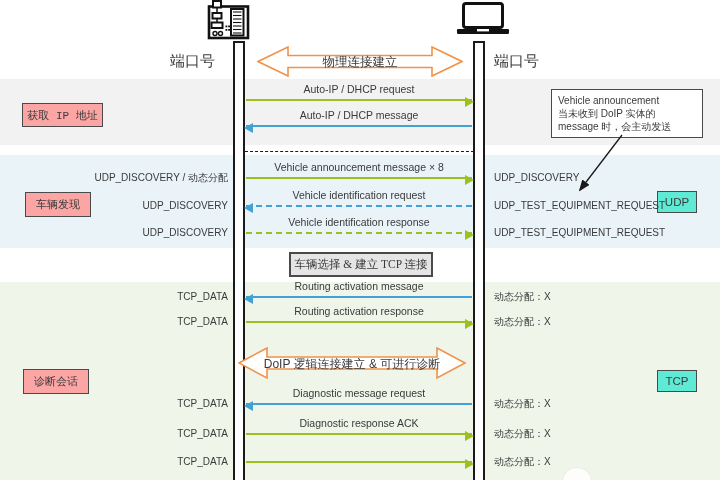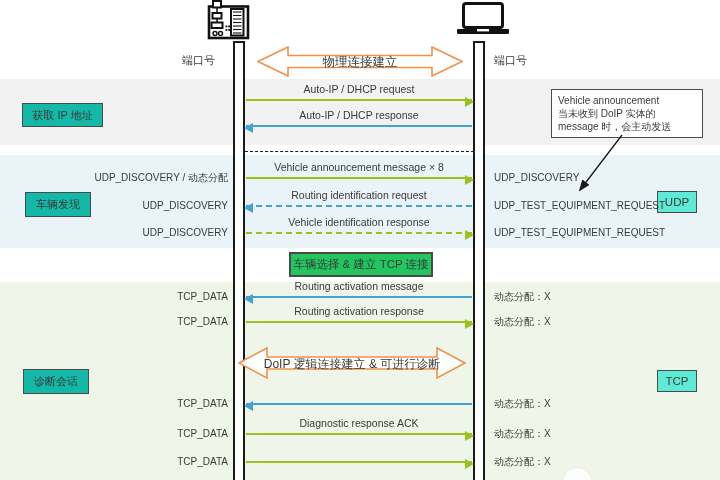--- a/index.html
+++ b/index.html
@@ -13,50 +13,50 @@
   
   .band{position:absolute;left:0;width:720px;}
   .band-gray{top:79px;height:66px;background:#f2f2f2;}
   .band-blue{top:155px;height:93px;background:#e9f3f8;}
   .band-green{top:282px;height:198px;background:#eff5e9;}
   
   .lifeline{position:absolute;top:41px;height:439px;width:8px;background:#fff;border:2px solid #1a1a1a;border-bottom:none;box-sizing:content-box;}
   .lifeline-left{left:233px;}
   .lifeline-right{left:473px;}
   
-  .port-header{position:absolute;top:54px;font-size:11px;line-height:13px;}
+  .port-header{position:absolute;top:54px;font-size:15px;line-height:13px;}
   .ph-left{right:505px;text-align:right;}
   .ph-right{left:494px;}
   .pl{position:absolute;font-size:10px;line-height:14px;white-space:nowrap;}
   .pl-left{right:492px;text-align:right;}
   .pl-right{left:494px;}
   
-  .phase-box{position:absolute;background:#14b8a6;border:1.5px solid #4a4a4a;
-    font-size:11px;display:flex;align-items:center;justify-content:center;white-space:nowrap;}
+  .phase-box{position:absolute;background:#fca5a5;border:1.5px solid #4a4a4a;
+    font-size:11px;display:flex;align-items:center;justify-content:center;white-space:nowrap;font-family:Liberation Mono, monospace;}
   
   .badge{position:absolute;left:657px;width:38px;height:20px;background:#5eead4;border:1.5px solid #4a4a4a;
     font-size:11.5px;display:flex;align-items:center;justify-content:center;}
   
   .msg{position:absolute;left:246px;width:226px;height:18px;}
   .msg-label{position:absolute;top:0;left:0;right:0;text-align:center;font-size:10.5px;line-height:13px;white-space:nowrap;}
   .msg-line{position:absolute;bottom:0;left:0;right:0;height:0;border-top:2px solid var(--lc);}
   .c-green{--lc:#9cc11f;}
   .c-blue{--lc:#43a1d5;}
   .s-dashed .msg-line{border-top-style:dashed;}
   .head{position:absolute;width:0;height:0;top:-4px;}
   .dir-right .head{right:-2px;border-left:9px solid var(--lc);border-top:5px solid transparent;border-bottom:5px solid transparent;}
   .dir-left  .head{left:-2px;border-right:9px solid var(--lc);border-top:5px solid transparent;border-bottom:5px solid transparent;}
   
   .dash-sep{position:absolute;left:245px;width:229px;top:151px;border-top:1.5px dashed #1a1a1a;}
   
   .banner{position:absolute;}
   .banner text{font-size:12.5px;fill:#3a3a3a;font-family:"Liberation Sans","DejaVu Sans",sans-serif;}
   
-  .sel-box{position:absolute;left:289px;top:252px;width:140px;height:21px;background:#22c55e;border:2px solid #4a4a4a;
-    font-size:11.5px;display:flex;align-items:center;justify-content:center;white-space:nowrap;}
+  .sel-box{position:absolute;left:289px;top:252px;width:140px;height:21px;background:#e5e5e5;border:2px solid #4a4a4a;
+    font-size:11.5px;display:flex;align-items:center;justify-content:center;white-space:nowrap;font-family:Liberation Serif, serif;}
   
   .note{position:absolute;left:551px;top:89px;width:138px;background:#fff;border:1.2px solid #4a4a4a;
     padding:4px 6px;font-size:10px;line-height:13px;}
   
   .wm-circle{position:absolute;left:562px;top:467px;width:28px;height:28px;border-radius:50%;
     background:rgba(255,255,255,0.85);border:1px solid rgba(225,225,215,0.6);}
 </style>
 </head>
 <body>
 
@@ -130,33 +130,33 @@
   <line x1="56" y1="4" x2="14" y2="59" stroke="#1a1a1a" stroke-width="1.3" marker-end="url(#ah)"></line>
 </svg>
 
 <div class="msg dir-right c-green s-solid" style="top:83px">
   <div class="msg-label">Auto-IP / DHCP request</div>
   <div class="msg-line">
       <span class="head"></span>
     </div>
 </div>
 <div class="msg dir-left c-blue s-solid" style="top:109px">
-  <div class="msg-label">Auto-IP / DHCP response</div>
+  <div class="msg-label">Auto-IP / DHCP message</div>
   <div class="msg-line">
       <span class="head"></span>
     </div>
 </div>
 <div class="msg dir-right c-green s-solid" style="top:161px">
   <div class="msg-label">Vehicle announcement message × 8</div>
   <div class="msg-line">
       <span class="head"></span>
     </div>
 </div>
 <div class="msg dir-left c-blue s-dashed" style="top:189px">
-  <div class="msg-label">Routing identification request</div>
+  <div class="msg-label">Vehicle identification request</div>
   <div class="msg-line">
       <span class="head"></span>
     </div>
 </div>
 <div class="msg dir-right c-green s-dashed" style="top:216px">
   <div class="msg-label">Vehicle identification response</div>
   <div class="msg-line">
       <span class="head"></span>
     </div>
 </div>
@@ -166,20 +166,21 @@
       <span class="head"></span>
     </div>
 </div>
 <div class="msg dir-right c-green s-solid" style="top:305px">
   <div class="msg-label">Routing activation response</div>
   <div class="msg-line">
       <span class="head"></span>
     </div>
 </div>
 <div class="msg dir-left c-blue s-solid" style="top:387px">
+  <div class="msg-label">Diagnostic message request</div>
   <div class="msg-line">
       <span class="head"></span>
     </div>
 </div>
 <div class="msg dir-right c-green s-solid" style="top:417px">
   <div class="msg-label">Diagnostic response ACK</div>
   <div class="msg-line">
       <span class="head"></span>
     </div>
 </div>

